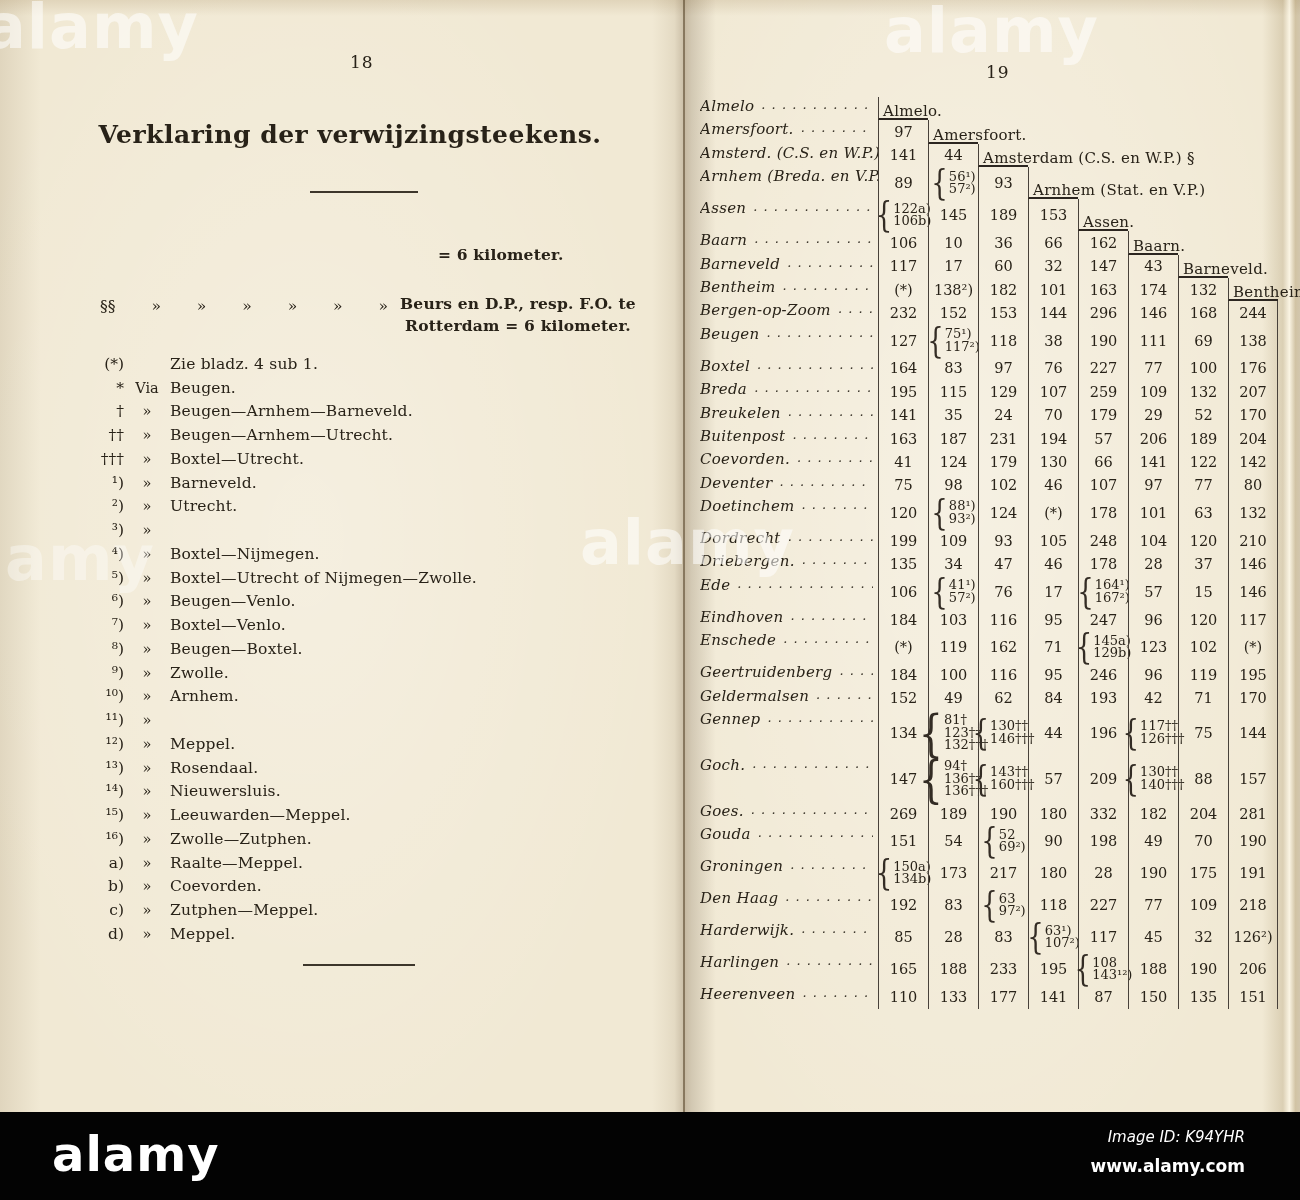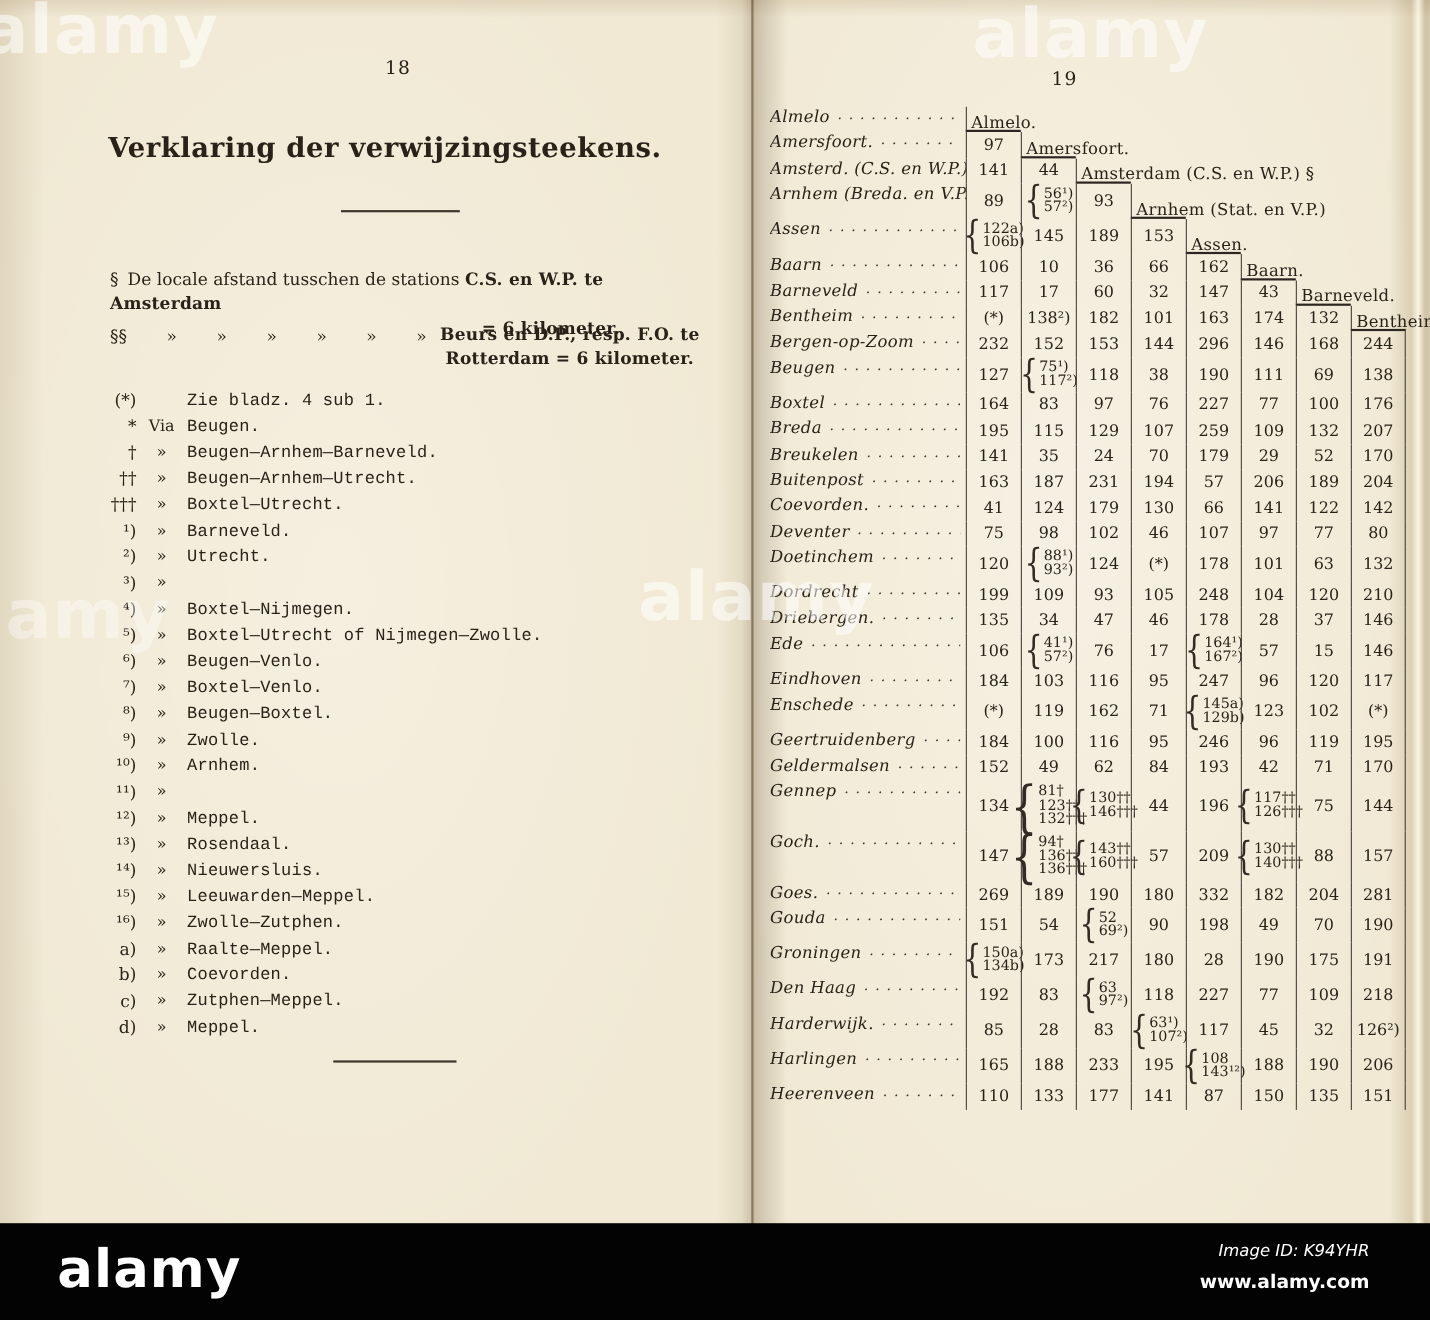--- a/index.html
+++ b/index.html
@@ -20,41 +20,41 @@
     background:linear-gradient(90deg, rgba(0,0,0,0), rgba(140,115,65,.22) 55%, rgba(255,250,235,.65) 72%, rgba(150,125,75,.35) 88%, rgba(120,95,55,.25));}
 
   
   .wm{position:absolute;font-family:"DejaVu Sans","Liberation Sans",sans-serif;font-weight:bold;
       font-size:62px;letter-spacing:1px;color:rgba(255,255,255,.55);line-height:1;user-select:none;}
   .wm-faint{color:rgba(255,255,255,.38);}
 
   
   .pageno{position:absolute;font-size:17px;letter-spacing:1px;}
   .pn18{left:350px;top:52px;}
-  .pn19{left:956px;top:62px;}
+  .pn19{left:986px;top:62px;}
   .title{position:absolute;left:55px;top:120px;width:590px;text-align:center;
          font-size:25px;font-weight:700;letter-spacing:.5px;}
   .rule{position:absolute;height:1.6px;background:#3d362b;}
   .rule-a{left:310px;top:191px;width:108px;}
   .rule-b{left:303px;top:964px;width:112px;}
 
   .note1{position:absolute;left:100px;top:243px;width:548px;font-size:15.5px;line-height:21px;}
   .note1 .sym{display:inline-block;width:16px;}
   .b{font-weight:700;letter-spacing:.2px;}
   .note1-l2{padding-left:338px;margin-top:1px;}
 
   .note2{position:absolute;left:100px;top:293px;width:548px;display:flex;font-size:15.5px;}
   .note2-marks{width:288px;display:flex;justify-content:space-between;align-items:flex-start;padding-top:4px;}
   .note2-right{flex:1;text-align:center;line-height:22px;}
 
   .slist{position:absolute;left:78px;top:352px;width:565px;}
   .srow{height:23.75px;display:flex;align-items:center;font-size:15.5px;}
   .srow .ssym{width:46px;text-align:right;}
   .srow .svia{width:46px;text-align:center;font-size:14.5px;}
-  .srow .stxt{flex:1;letter-spacing:.2px;font-family:Liberation Mono, monospace;}
+  .srow .stxt{flex:1;letter-spacing:.2px;}
 
   
   .dtable{position:absolute;left:700px;top:97px;width:580px;}
   .trow{display:flex;align-items:stretch;min-height:23.4px;}
   .lcell{width:178px;display:flex;align-items:flex-start;overflow:hidden;font-style:italic;}
   .llabel{font-size:15px;letter-spacing:.3px;white-space:nowrap;}
   .leader{flex:1;overflow:hidden;white-space:nowrap;font-size:13px;letter-spacing:1px;margin:0 5px 0 7px;opacity:.9;}
   .vcell{width:50px;border-left:1.3px solid #48413a;display:flex;align-items:center;justify-content:center;
          font-size:14.5px;padding:1px 0;box-sizing:border-box;}
   .vcell.rlast{border-right:1.3px solid #48413a;}
@@ -83,21 +83,20 @@
   <div class="shade shade-top"></div>
   <div class="shade gutter"></div>
   <div class="shade gutter-line"></div>
   <div class="shade edge-right"></div>
 
   <div class="pageno pn18">18</div>
   <div class="title">Verklaring der verwijzingsteekens.</div>
   <div class="rule rule-a"></div>
 
   <div class="note1">
-    <div><span class="sym">§</span><span>De locale afstand tusschen de stations</span>&nbsp;<span class="b">C.S. en W.P. te Amsterdam</span></div>
     <div class="note1-l2 b">= 6 kilometer.</div>
   </div>
 
   <div class="note2">
     <div class="note2-marks" id="note2-marks">
         <span>§§</span>
         <span>»</span>
         <span>»</span>
         <span>»</span>
         <span>»</span>

